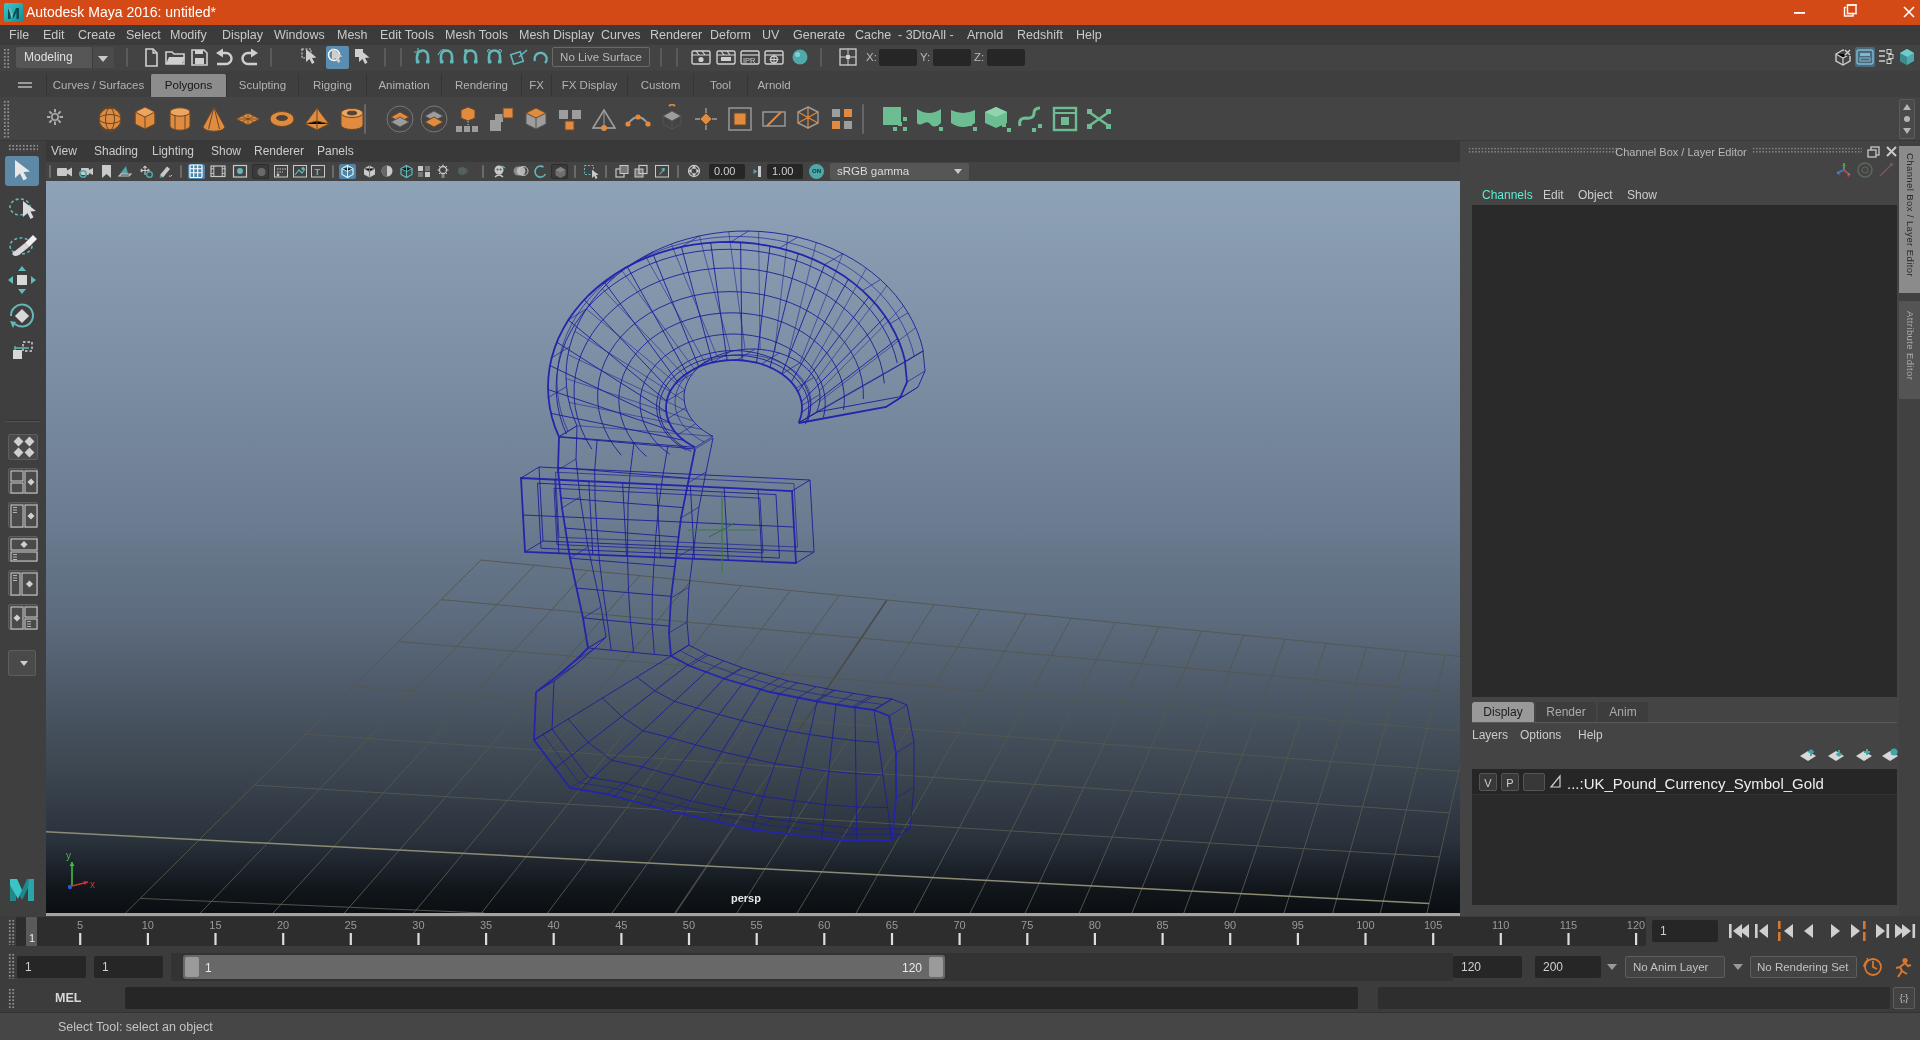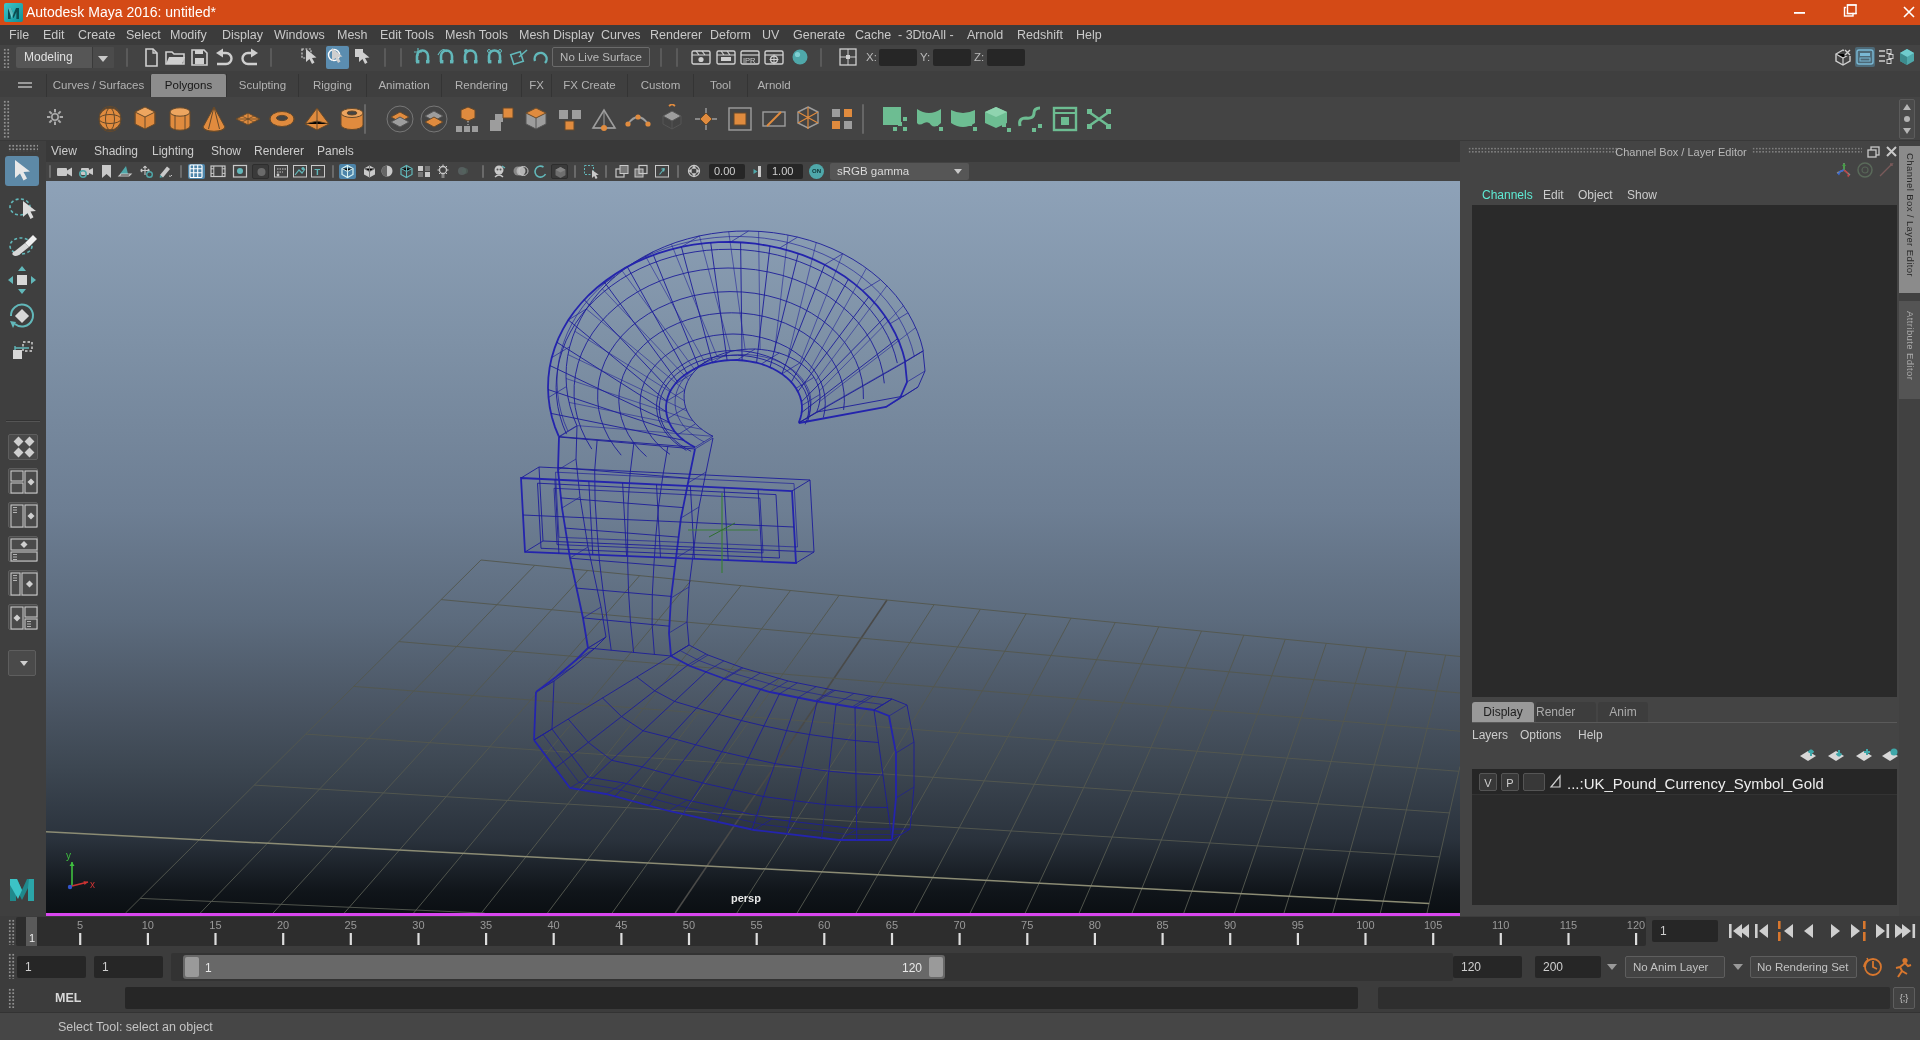--- a/index.html
+++ b/index.html
@@ -7,21 +7,21 @@
 #titlebar .t{position:absolute;left:26px;top:4px;font-size:14px}
 #menubar{left:0;top:25px;width:1920px;height:20px;background:#3b3b3b}
 #menubar span{position:absolute;top:3px;font-size:12.5px;color:#c9c9c9;white-space:nowrap}
 #toolbar{left:0;top:45px;width:1920px;height:26px;background:#434343}
 #shelftabs{left:0;top:71px;width:1920px;height:26px;background:#3f3f3f}
 #shelftabs .tab{position:absolute;top:3px;height:23px;font-size:11.5px;color:#b3b3b3;text-align:center;line-height:23px;border-left:1px solid #343434}
 #shelftabs .tab.on{background:#8c8c8c;color:#161616;border-radius:2px 2px 0 0}
 #shelf{left:0;top:97px;width:1920px;height:44px;background:#444;border-bottom:1px solid #393939}
 #main{left:0;top:141px;width:1920px;height:775px}
 #toolbox{position:absolute;left:0;top:0;width:46px;height:775px;background:#3f3f3f}
-#vp{position:absolute;left:46px;top:0;width:1414px;height:775px;background:#d946ef}
+#vp{position:absolute;left:46px;top:0;width:1414px;height:775px;background:#a3a3a3}
 #vpmenu{position:absolute;left:0;top:0;width:1414px;height:21px;background:#393939}
 #vpmenu span{position:absolute;top:3px;font-size:12px;color:#cccccc}
 #vpicons{position:absolute;left:0;top:21px;width:1414px;height:19px;background:#434343}
 #vpcanvas{position:absolute;left:0;top:40px;width:1414px;height:732px;background:linear-gradient(#8ea2b8 0%,#7e91a6 22%,#6d7e93 45%,#5c6b7d 60%,#4a5563 72%,#3d4752 80%,#2a323c 90%,#10151a 97%,#0b0f13 100%)}
 #rpanel{position:absolute;left:1460px;top:0;width:437px;height:775px;background:#444}
 #rsidebar{position:absolute;left:1899px;top:0;width:21px;height:775px;background:#414141}
 #timeslider{left:0;top:916px;width:1920px;height:32px;background:#3c3c3c}
 #rangeslider{left:0;top:948px;width:1920px;height:36px;background:#3c3c3c}
 #melbar{left:0;top:984px;width:1920px;height:28px;background:#3c3c3c}
 #helpline{left:0;top:1012px;width:1920px;height:28px;background:#464646;border-top:1px solid #333}
@@ -206,21 +206,21 @@
       </svg></div>
   </div>
 <div id="shelftabs" class="abs">
     <div class="tab" style="left:46px;width:104px">Curves / Surfaces</div>
     <div class="tab on" style="left:150px;width:76px">Polygons</div>
     <div class="tab" style="left:226px;width:72px">Sculpting</div>
     <div class="tab" style="left:298px;width:68px">Rigging</div>
     <div class="tab" style="left:366px;width:75px">Animation</div>
     <div class="tab" style="left:441px;width:80px">Rendering</div>
     <div class="tab" style="left:521px;width:30px">FX</div>
-    <div class="tab" style="left:551px;width:76px">FX Create</div>
+    <div class="tab" style="left:551px;width:76px">FX Display</div>
     <div class="tab" style="left:627px;width:66px">Custom</div>
     <div class="tab" style="left:693px;width:54px">Tool</div>
     <div class="tab" style="left:747px;width:53px">Arnold</div>
     <div style="position:absolute;left:18px;top:11px;width:14px;height:2px;background:#9a9a9a"></div>
     <div style="position:absolute;left:18px;top:15px;width:14px;height:2px;background:#9a9a9a"></div>
   </div>
 <div id="shelf" class="abs">
     <div style="position:absolute;left:3px;top:3px;width:7px;height:38px;background-image:radial-gradient(circle,#929292 0.9px,transparent 1.1px);background-size:3.5px 3.5px"></div>
     <div style="position:absolute;left:46px;top:11px;width:18px;height:18px;"><svg width="18" height="18" viewBox="0 0 18 18" style="">
         <circle cx="9" cy="9" r="3.2" fill="none" stroke="#aaa" stroke-width="1.6"></circle>
@@ -889,21 +889,21 @@
         </svg></div>
       <div style="position:absolute;left:417px;top:20px;width:18px;height:18px;"><svg width="18" height="18" viewBox="0 0 18 18" style="">
           <path d="M3 15 L15 3 l-2 0 M15 3 l0 2" stroke="#7a5a5a" stroke-width="1.4" fill="none"></path>
         </svg></div>
       <span style="position:absolute;left:22px;top:47px;font-size:12px;color:#5eead4">Channels</span>
       <span style="position:absolute;left:83px;top:47px;font-size:12px;color:#cccccc">Edit</span>
       <span style="position:absolute;left:118px;top:47px;font-size:12px;color:#cccccc">Object</span>
       <span style="position:absolute;left:167px;top:47px;font-size:12px;color:#cccccc">Show</span>
       <div style="position:absolute;left:12px;top:64px;width:425px;height:492px;background:#2a2a2a"></div>
       <div style="position:absolute;left:12px;top:561px;width:62px;height:20px;background:#999999;border-radius:3px 3px 0 0;color:#1c1c1c;font-size:12px;text-align:center;line-height:20px">Display</div>
-      <div style="position:absolute;left:76px;top:561px;width:60px;height:20px;background:#3d3d3d;border-radius:3px 3px 0 0;color:#ababab;font-size:12px;text-align:left;line-height:20px">Render</div>
+      <div style="position:absolute;left:76px;top:561px;width:60px;height:20px;background:#3d3d3d;border-radius:3px 3px 0 0;color:#ababab;font-size:12px;text-align:center;line-height:20px">Render</div>
       <div style="position:absolute;left:138px;top:561px;width:50px;height:20px;background:#3d3d3d;border-radius:3px 3px 0 0;color:#ababab;font-size:12px;text-align:center;line-height:20px">Anim</div>
       <div style="position:absolute;left:12px;top:581px;width:425px;height:1px;background:#5a5a5a"></div>
       <span style="position:absolute;left:12px;top:587px;font-size:12px;color:#cccccc">Layers</span>
       <span style="position:absolute;left:60px;top:587px;font-size:12px;color:#cccccc">Options</span>
       <span style="position:absolute;left:118px;top:587px;font-size:12px;color:#cccccc">Help</span>
       <div style="position:absolute;left:338px;top:607px;width:20px;height:16px;"><svg width="20" height="16" viewBox="0 0 20 16" style="">
           <path d="M2 8 l8 -5 l8 5 l-8 5 z" fill="#d8d8d8"></path>
           <path d="M13 8 v-6 M13 2 l-2.5 2.5 M13 2 l2.5 2.5" stroke="#3fa7a9" stroke-width="2" fill="none"></path>
         </svg></div>
       <div style="position:absolute;left:366px;top:607px;width:20px;height:16px;"><svg width="20" height="16" viewBox="0 0 20 16" style="">

